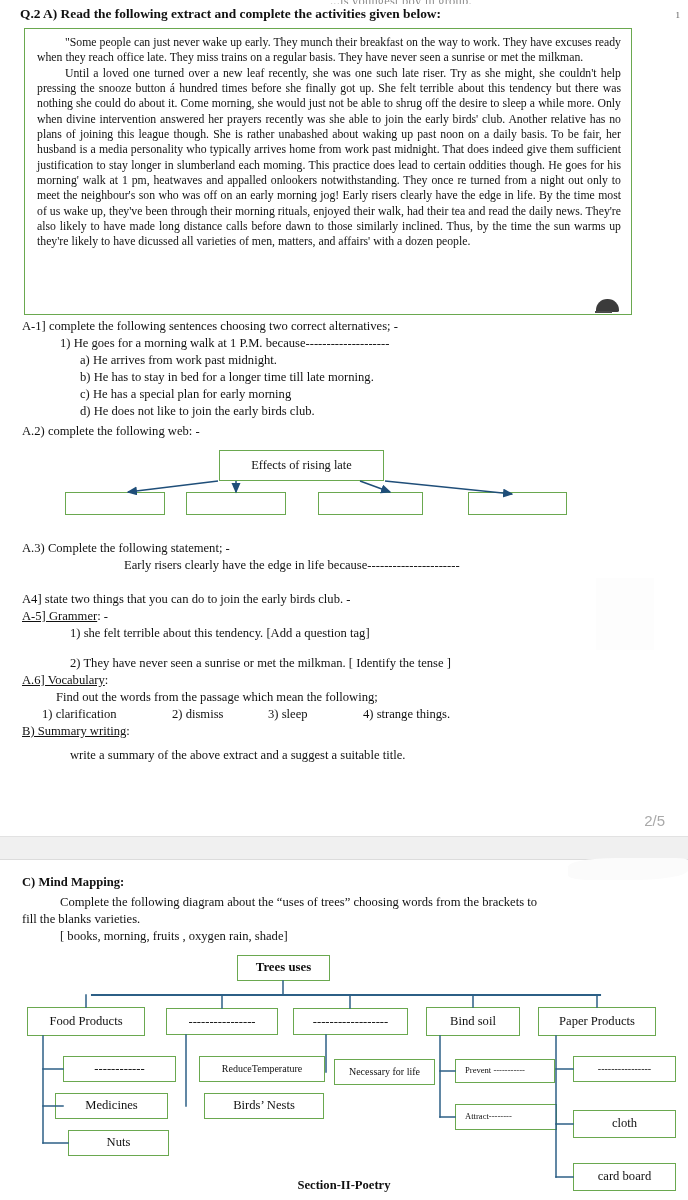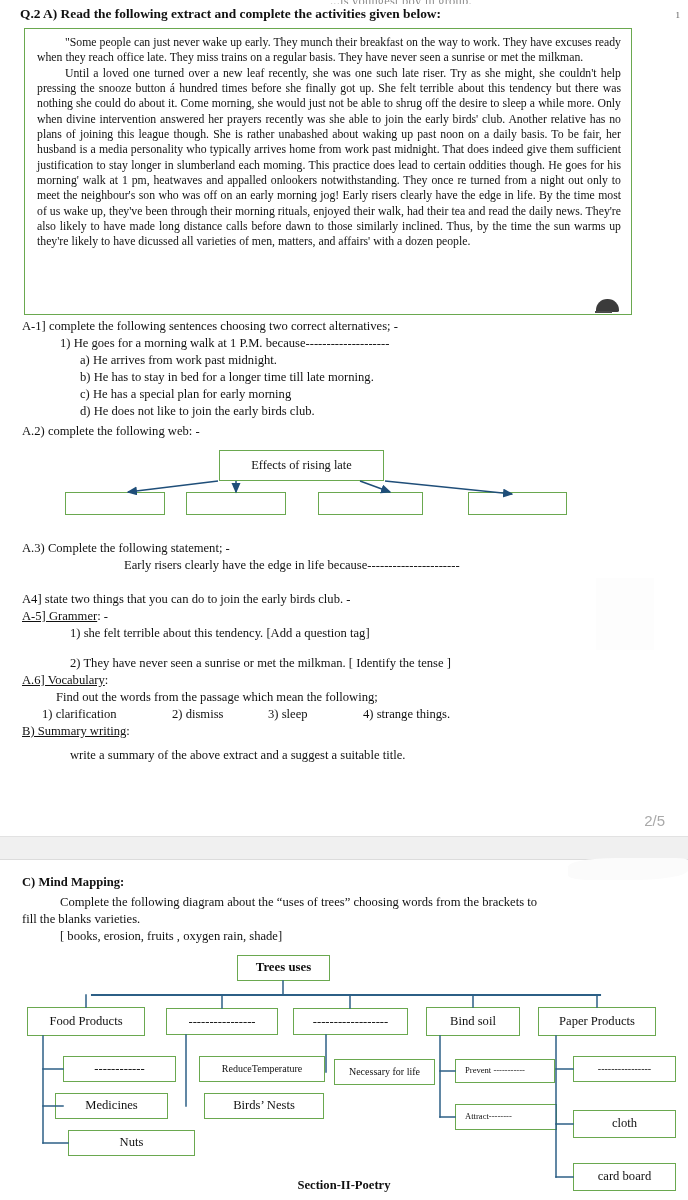--- a/index.html
+++ b/index.html
@@ -254,21 +254,21 @@
   <div class="t" style="left:70px; top:748px;">write a summary  of the above extract and a suggest a suitable title.</div>
 
   <div class="page-num">2/5</div>
   <div class="page-sep"></div>
   <div class="scan-blob"></div>
   <div class="scan-blob2"></div>
 
   <div class="t" style="left:22px; top:875px;"><span class="b">C) Mind Mapping</span><span class="b">:</span></div>
   <div class="t" style="left:60px; top:895px;">Complete the following diagram about the “uses of trees” choosing words from the brackets to</div>
   <div class="t" style="left:22px; top:912px;">fill the blanks varieties.</div>
-  <div class="t" style="left:60px; top:929px;">[ books, erosion, fruits , oxygen rain, shade]</div>
+  <div class="t" style="left:60px; top:929px;">[ books, morning, fruits , oxygen rain, shade]</div>
 
   <div class="mbox title" style="left:237px; top:955px; width:93px; height:26px;">
     <span>Trees uses</span>
   </div>
 
   <div class="mbox" style="left:27px; top:1007px; width:118px; height:29px;">
     <span>Food Products</span>
   </div>
   <div class="mbox" style="left:166px; top:1008px; width:112px; height:27px;">
     <span>----------------</span>
@@ -282,21 +282,21 @@
   <div class="mbox" style="left:538px; top:1007px; width:118px; height:29px;">
     <span>Paper Products</span>
   </div>
 
   <div class="mbox" style="left:63px; top:1056px; width:113px; height:26px;">
     <span>------------</span>
   </div>
   <div class="mbox" style="left:55px; top:1093px; width:113px; height:26px;">
     <span>Medicines</span>
   </div>
-  <div class="mbox" style="left:68px; top:1130px; width:127px; height:26px;">
+  <div class="mbox" style="left:68px; top:1130px; width:101px; height:26px;">
     <span>Nuts</span>
   </div>
 
   <div class="mbox small" style="left:199px; top:1056px; width:126px; height:26px;">
     <span>ReduceTemperature</span>
   </div>
   <div class="mbox" style="left:204px; top:1093px; width:120px; height:26px;">
     <span>Birds’ Nests</span>
   </div>
 

